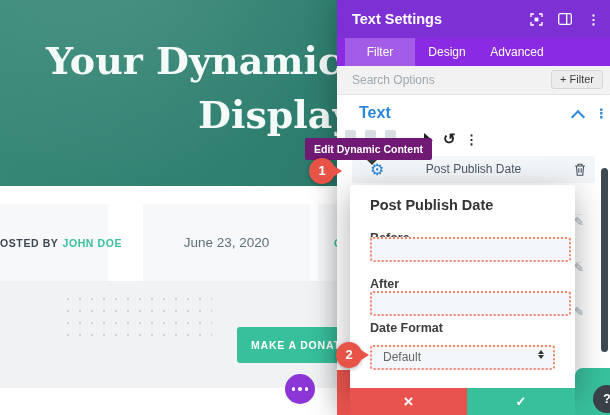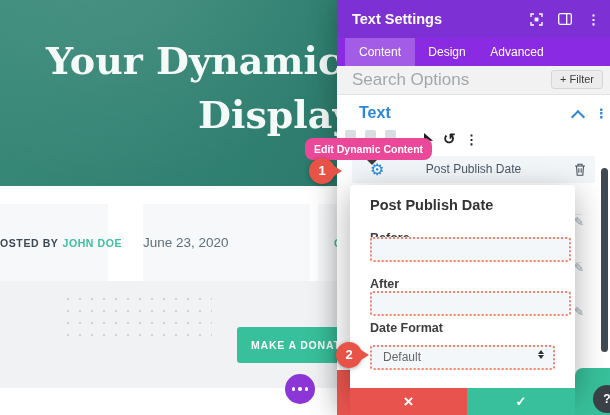--- a/index.html
+++ b/index.html
@@ -13,21 +13,21 @@
           linear-gradient(118deg,#3a8a7a 0%,#2f7f70 48%,#226a5e 100%);}
   .hero-line{position:absolute;color:#f4faf8;font-family:"DejaVu Serif","Liberation Serif",serif;
              font-weight:700;font-size:38px;white-space:nowrap;}
   .hero-line1{left:46px;top:38px;}
   .hero-line2{left:198px;top:92px;}
 
   .meta-card{position:absolute;top:204px;height:77px;background:#f6f8f9;display:flex;align-items:center;}
   .card-author{left:0;width:108px;}
   .byline{font-size:10.5px;font-weight:bold;letter-spacing:0.6px;color:#3d4852;white-space:nowrap;}
   .author{font-size:10.5px;font-weight:bold;letter-spacing:0.6px;color:#3bbfa0;margin-left:4px;white-space:nowrap;}
-  .card-date{left:143px;width:167px;}
+  .card-date{left:143px;width:167px;justify-content:center;}
   .date-text{font-size:13.5px;color:#5f6f78;}
   .card-cat{left:318px;width:120px;padding-left:16px;}
   .cat-text{font-size:10.5px;font-weight:bold;letter-spacing:0.6px;color:#3bbfa0;}
 
   .gray-section{position:absolute;left:0;top:281px;width:610px;height:107px;background:#f0f2f3;}
   .dots{position:absolute;left:62px;top:293px;width:150px;height:52px;
         background-image:radial-gradient(#ccd2d5 1.4px, transparent 1.5px);background-size:12px 12px;}
   .donate-btn{position:absolute;left:237px;top:327px;width:140px;height:36px;background:#38bf9b;border:none;
               border-radius:3px;color:#fff;font-weight:bold;font-size:10.5px;letter-spacing:0.8px;
               text-align:left;padding:0 0 0 14px;line-height:36px;white-space:nowrap;overflow:hidden;}
@@ -45,21 +45,21 @@
   .kebab-glyph{color:#fff;font-size:13px;font-weight:bold;line-height:1;}
 
   .tabs-bar{position:absolute;left:0;top:38px;width:273px;height:28px;background:#8a2ae2;}
   .tab{position:absolute;top:0;height:28px;line-height:28px;text-align:center;color:#fff;font-size:12px;cursor:pointer;}
   .tab-content{left:8px;width:70px;background:#a35ce6;}
   .tab-design{left:80px;width:60px;}
   .tab-advanced{left:148px;width:64px;}
 
   .search-row{position:absolute;left:0;top:66px;width:273px;height:28px;background:#f2f2f2;border-bottom:1px solid #e2e2e2;}
   .search-input{position:absolute;left:0;top:0;width:190px;height:28px;border:none;background:transparent;
-                padding:0 0 0 15px;font-size:17px;color:#555;outline:none;font-family:inherit;}
+                padding:0 0 0 15px;font-size:12px;color:#555;outline:none;font-family:inherit;}
   .search-input::placeholder{color:#a0a8ad;}
   .filter-btn{position:absolute;right:7px;top:4px;height:19px;background:#ececec;border:1px solid #d6d6d6;
               border-radius:3px;font-size:11px;color:#3c3c3c;padding:0 8px;line-height:17px;}
 
   .section-header{position:absolute;left:0;top:94px;width:259px;height:40px;cursor:pointer;text-align:right;}
   .section-title{position:absolute;left:22px;top:10px;font-size:16px;color:#2b87da;font-weight:600;}
   .chevron-up{position:absolute;left:236px;top:18px;width:8px;height:8px;border-left:2px solid #2b87da;
               border-top:2px solid #2b87da;transform:rotate(45deg);}
   .section-kebab{position:absolute;left:258px;top:12px;color:#2b87da;font-size:13px;font-weight:bold;}
 
@@ -103,22 +103,22 @@
   .select-value{position:absolute;left:11px;top:0;line-height:21px;font-size:12px;color:#666;}
   .updown{position:absolute;right:9px;top:3px;display:flex;flex-direction:column;gap:1px;}
   .updown i{width:0;height:0;border-left:3.5px solid transparent;border-right:3.5px solid transparent;}
   .updown .up{border-bottom:4.5px solid #333;}
   .updown .down{border-top:4.5px solid #333;}
   .popup-footer{position:absolute;left:0;top:203px;width:225px;height:27px;display:flex;z-index:35;}
   .pf-cancel{width:117px;height:27px;background:#e8544d;border:none;color:#fff;font-size:17px;font-weight:bold;line-height:25px;}
   .pf-confirm{width:108px;height:27px;background:#38bf9b;border:none;color:#fff;font-size:13px;font-weight:bold;line-height:25px;}
 
   
-  .tooltip{position:absolute;left:305px;top:138px;height:22px;background:#ec4899;color:#fff;z-index:60;
-           font-size:10.5px;font-weight:bold;line-height:22px;padding:0 9px;border-radius:8px;white-space:nowrap;}
+  .tooltip{position:absolute;left:305px;top:138px;height:22px;background:#701a75;color:#fff;z-index:60;
+           font-size:10.5px;font-weight:bold;line-height:22px;padding:0 9px;border-radius:2px;white-space:nowrap;}
   .tooltip:after{content:"";position:absolute;left:62px;top:22px;border:5px solid transparent;border-top-color:#3a3a3a;}
   .step-badge{position:absolute;width:26px;height:26px;border-radius:50%;background:#e85348;color:#fff;z-index:70;
               font-size:13px;font-weight:bold;text-align:center;line-height:26px;box-shadow:0 1px 4px rgba(0,0,0,0.3);}
   .step-badge:after{content:"";position:absolute;left:22px;top:6px;width:0;height:0;
                     border-top:7px solid transparent;border-bottom:7px solid transparent;border-left:11px solid #e85348;}
   .badge-1{left:309px;top:158px;}
   .badge-2{left:336px;top:342px;}
 </style>
 </head>
 <body>
@@ -167,21 +167,21 @@
             <line x1="8.7" y1="0.7" x2="8.7" y2="11.3" stroke="#ffffff" stroke-width="1.3"></line>
           </svg>
         </button>
         <button class="hicon">
             <span class="kebab-glyph">⋮</span>
           </button>
       </span>
     </div>
 
     <div class="tabs-bar">
-      <div class="tab tab-content">Content</div>
+      <div class="tab tab-content">Filter</div>
       <div class="tab tab-design">Design</div>
       <div class="tab tab-advanced">Advanced</div>
     </div>
 
     <div class="search-row">
       <input class="search-input" type="text" placeholder="Search Options" style="">
       <button class="filter-btn">+ Filter</button>
     </div>
 
     <div class="section-header">

